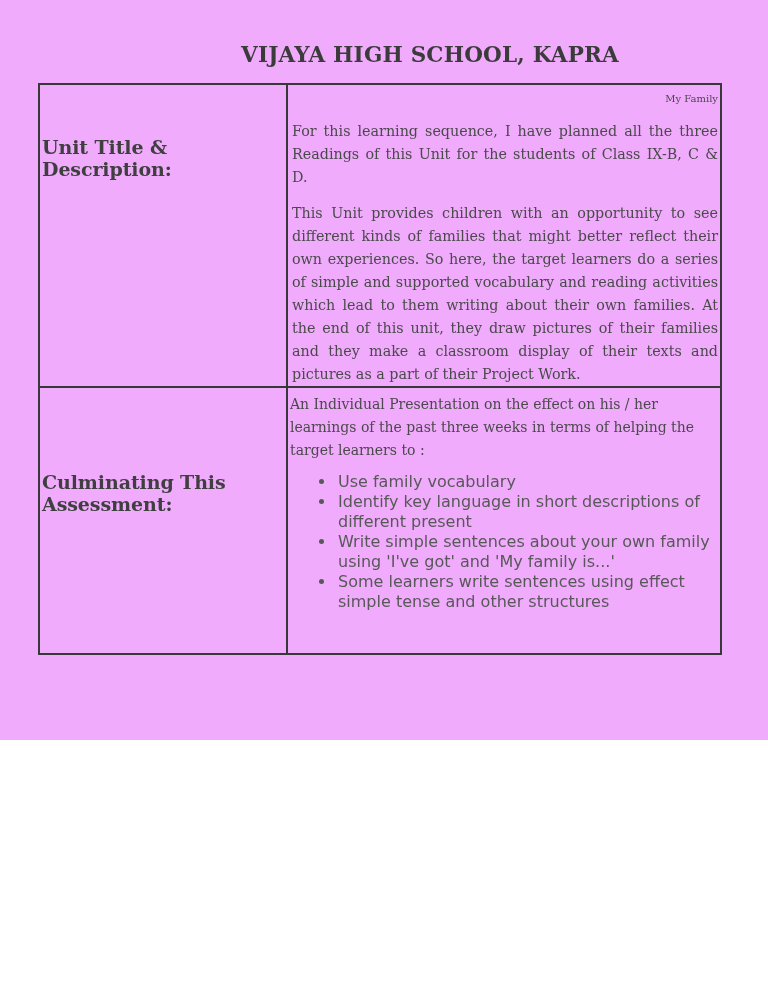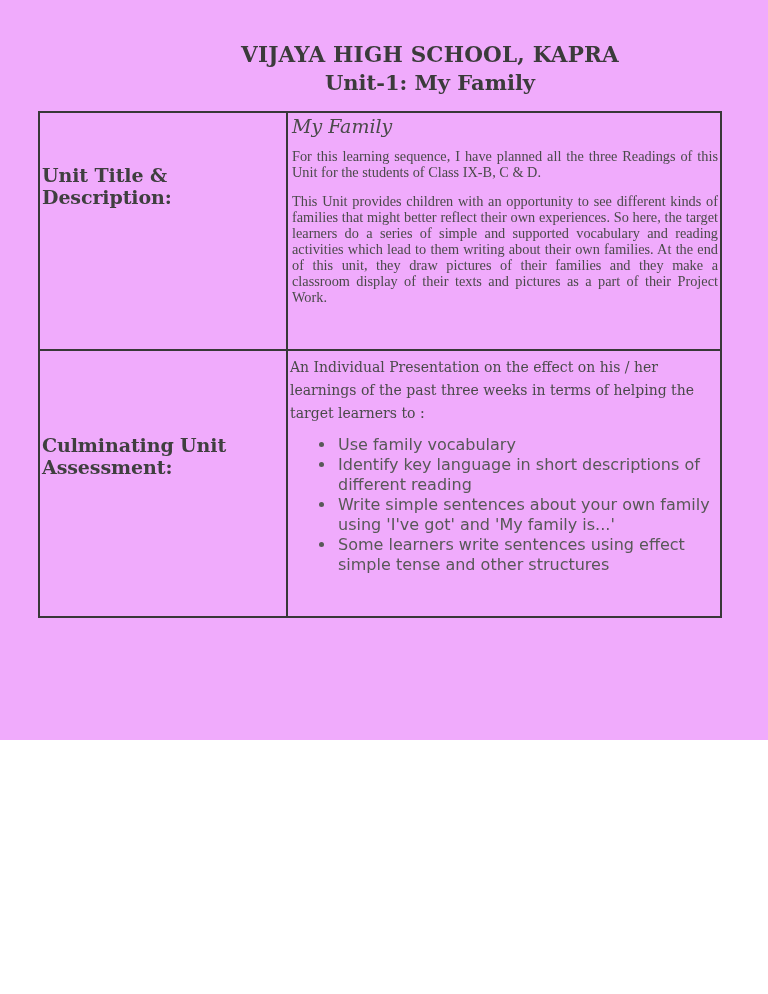--- a/index.html
+++ b/index.html
@@ -52,34 +52,32 @@
     font-size: 19px;
     color: #3f3f3f;
     padding: 0 1px 0 2px;
     letter-spacing: -0.1px;
   }
   td.label-cell.r1 { padding-top: 51px; }
   td.label-cell.r2 { padding-top: 83px; }
   td.content-cell.r1 { padding: 5px 2px 0 4px; }
   td.content-cell.r2 { padding: 5px 2px 0 2px; }
   .unit-name {
-    text-align: left;
-    font-style: italic;
-    font-size: 19px;
+    text-align: right;
+    font-size: 10px;
     line-height: 17px;
     color: #4a4a4a;
     margin: 0;
   }
   p.para {
     margin: 13px 0 0 0;
     font-size: 14.3px;
-    line-height: 16px;
+    line-height: 23px;
     text-align: justify;
     color: #4a4a4a;
-    font-family: Liberation Serif, serif;
   }
   p.intro {
     margin: 0 0 10px 0;
     font-size: 14px;
     line-height: 23px;
     color: #4a4a4a;
   }
   ul.bullets {
     margin: 0;
     padding: 0 0 0 46px;
@@ -93,48 +91,47 @@
     margin: 0;
   }
 </style>
 </head>
 <body>
 
 <div class="page">
 
   <div class="heading">
     <div class="title">VIJAYA HIGH SCHOOL, KAPRA</div>
-    <div class="subtitle">Unit-1: My Family</div>
   </div>
 
   <table class="unit-table">
     <colgroup>
       <col class="c-label">
       <col class="c-content">
     </colgroup>
     <tbody>
         <tr class="row-1">
       <td class="label-cell r1">
         <span>Unit Title &amp; Description:</span>
       </td>
       <td class="content-cell r1">
         <div class="unit-name">My Family</div>
         <p class="para">For this learning sequence, I have planned all the three Readings of this Unit for the students of Class IX-B, C &amp; D.</p>
         <p class="para">This Unit provides children with an opportunity to see different kinds of families that might better reflect their own experiences. So here, the target learners do a series of simple and supported vocabulary and reading activities which lead to them writing about their own families. At the end of this unit, they draw pictures of their families and they make a classroom display of their texts and pictures as a part of their Project Work.</p>
       </td>
     </tr>
     <tr class="row-2">
       <td class="label-cell r2">
-        <span>Culminating Unit Assessment:</span>
+        <span>Culminating This Assessment:</span>
       </td>
       <td class="content-cell r2">
         <p class="intro">An Individual Presentation on the effect on his / her learnings of the past three weeks in terms of helping the target learners to :</p>
         <ul class="bullets">
           <li>Use family vocabulary</li>
-          <li>Identify key language in short descriptions of different reading</li>
+          <li>Identify key language in short descriptions of different present</li>
           <li>Write simple sentences about your own family using 'I've got' and 'My family is...'</li>
           <li>Some learners write sentences using effect simple tense and other structures</li>
         </ul>
       </td>
     </tr>
   </tbody>
     </table>
 
 </div>
 

